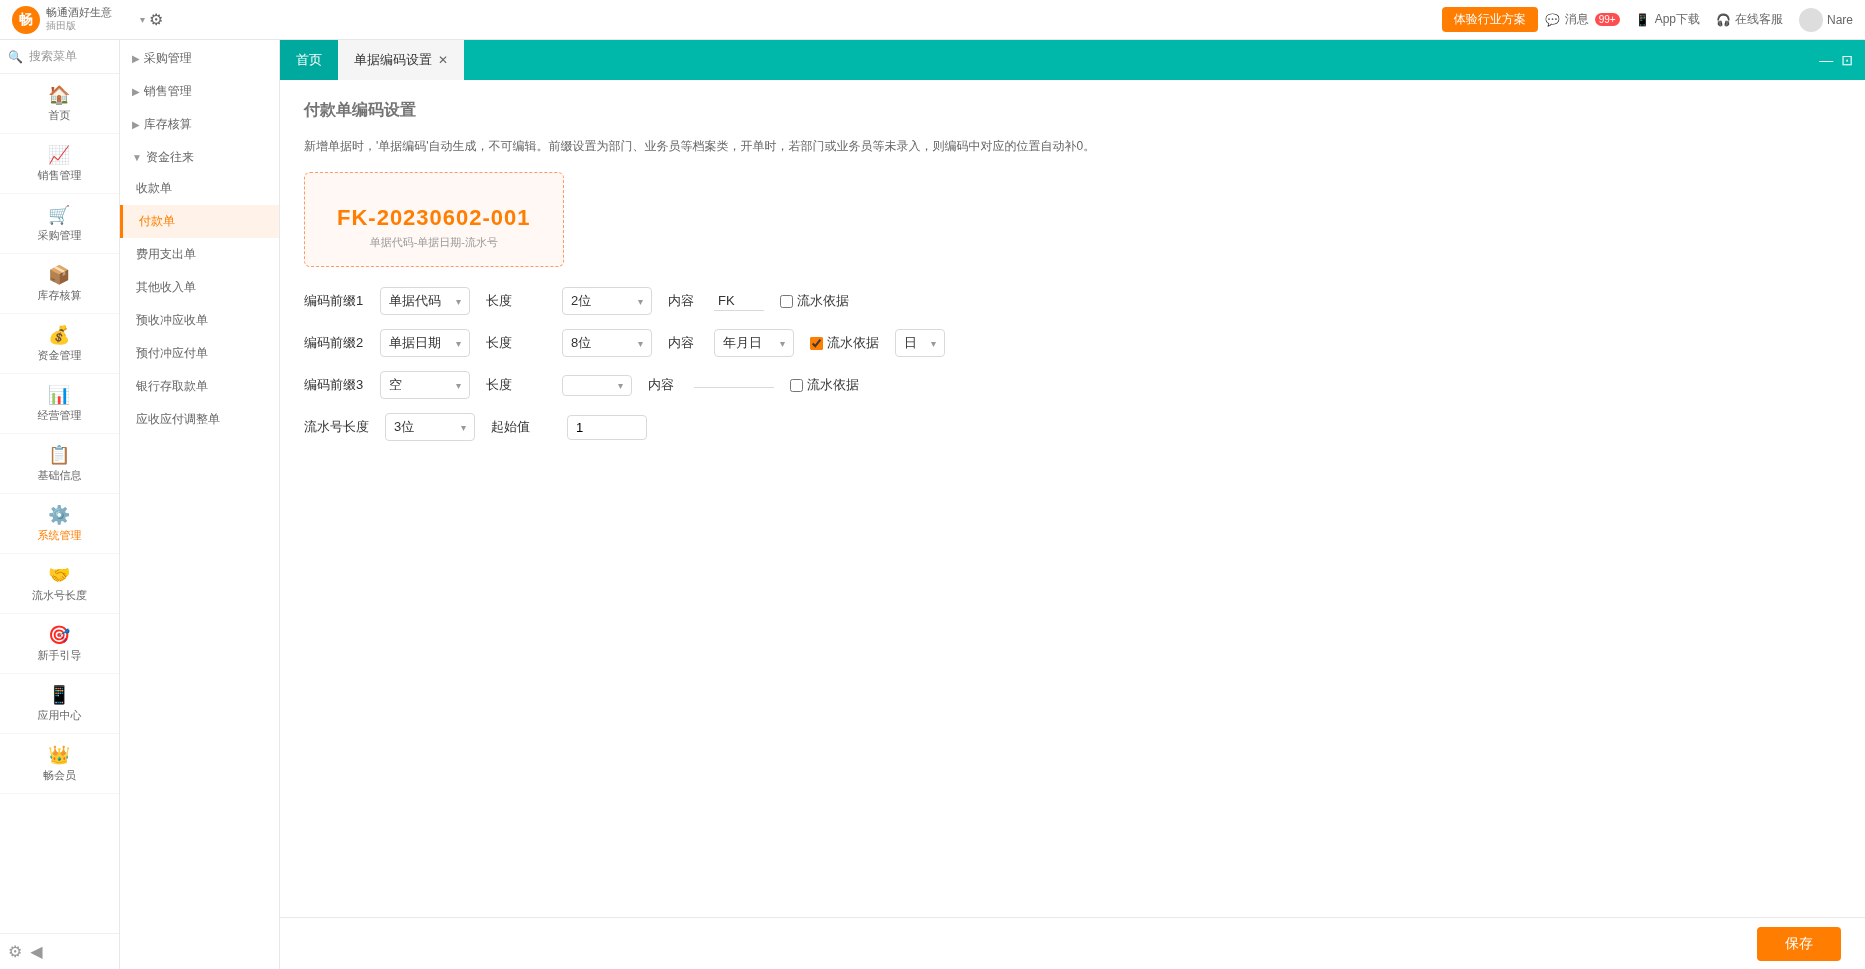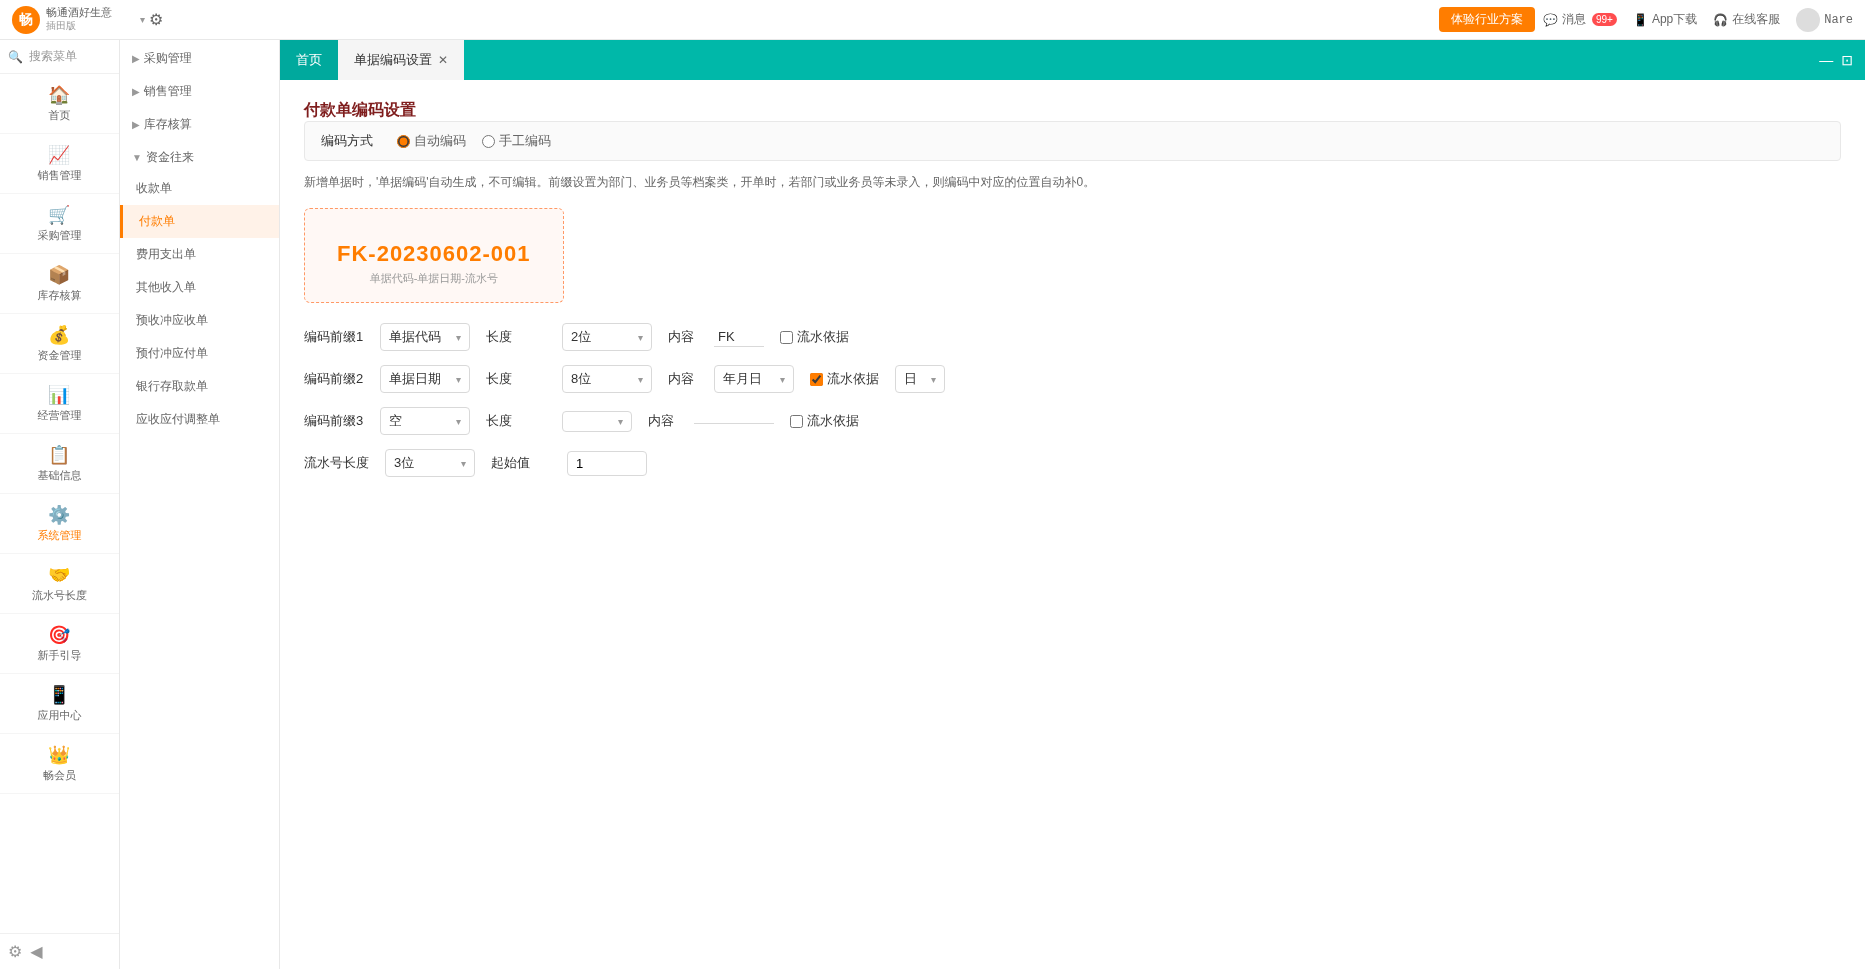--- a/index.html
+++ b/index.html
@@ -48,21 +48,21 @@
       display: flex; align-items: center; gap: 16px;
     }
     .top-bar .action-item { display: flex; align-items: center; gap: 4px; font-size: 12px; color: #666; cursor: pointer; }
     .badge {
       background: #ff4d4f; color: white; font-size: 10px;
       border-radius: 8px; padding: 1px 4px; margin-left: 2px;
     }
     .top-bar .user-avatar {
       width: 24px; height: 24px; background: #ddd; border-radius: 50%;
     }
-    .top-bar .user-name { font-size: 12px; color: #666; font-family: Liberation Mono, monospace; }
+    .top-bar .user-name { font-size: 12px; color: #666; }
 
     
     .layout { display: flex; margin-top: 40px; height: calc(100vh - 40px); }
 
     
     .sidebar {
       width: 120px;
       background: #fff;
       border-right: 1px solid #e8e8e8;
       display: flex;
@@ -160,21 +160,22 @@
       background: #f5f5f5;
     }
     .content-area {
       background: #fff;
       margin: 0;
       padding: 20px 24px;
       min-height: 100%;
     }
 
     .page-title {
-      font-size: 16px; font-weight: bold; color: #7f1d1d;
+      font-size: 16px; font-weight: bold; color: #737373;
+      margin-bottom: 16px;
     }
 
     
     .encoding-method {
       display: flex; align-items: center; gap: 16px;
       padding: 10px 16px;
       background: #fafafa;
       border: 1px solid #e8e8e8;
       border-radius: 4px;
       margin-bottom: 12px;
@@ -424,33 +425,20 @@
         <span class="window-btn">—</span>
         <span class="window-btn">⊡</span>
       </div>
     </div>
 
     <div class="page-body">
       <div class="content-area">
         <div class="page-title">付款单编码设置</div>
 
         
-        <div class="encoding-method">
-          <span class="field-label">编码方式</span>
-          <div class="radio-group">
-            <label class="radio-item">
-              <input type="radio" name="encoding" checked="" style="">
-              <span>自动编码</span>
-            </label>
-            <label class="radio-item">
-              <input type="radio" name="encoding" style="">
-              <span>手工编码</span>
-            </label>
-          </div>
-        </div>
 
         
         <div class="info-text">新增单据时，'单据编码'自动生成，不可编辑。前缀设置为部门、业务员等档案类，开单时，若部门或业务员等未录入，则编码中对应的位置自动补0。</div>
 
         
         <div class="code-preview">
           <div class="code-example">FK-20230602-001</div>
           <div class="code-desc">单据代码-单据日期-流水号</div>
         </div>
 
@@ -531,14 +519,17 @@
             </div>
             <span class="field-label">起始值</span>
             <input type="text" class="input-field" value="1" style="width: 80px;">
           </div>
 
 
         </div>
       </div>
     </div>
 
+    <div class="footer">
+      <button class="save-btn">保存</button>
+    </div>
   </div>
 </div>
 
 </body></html>

